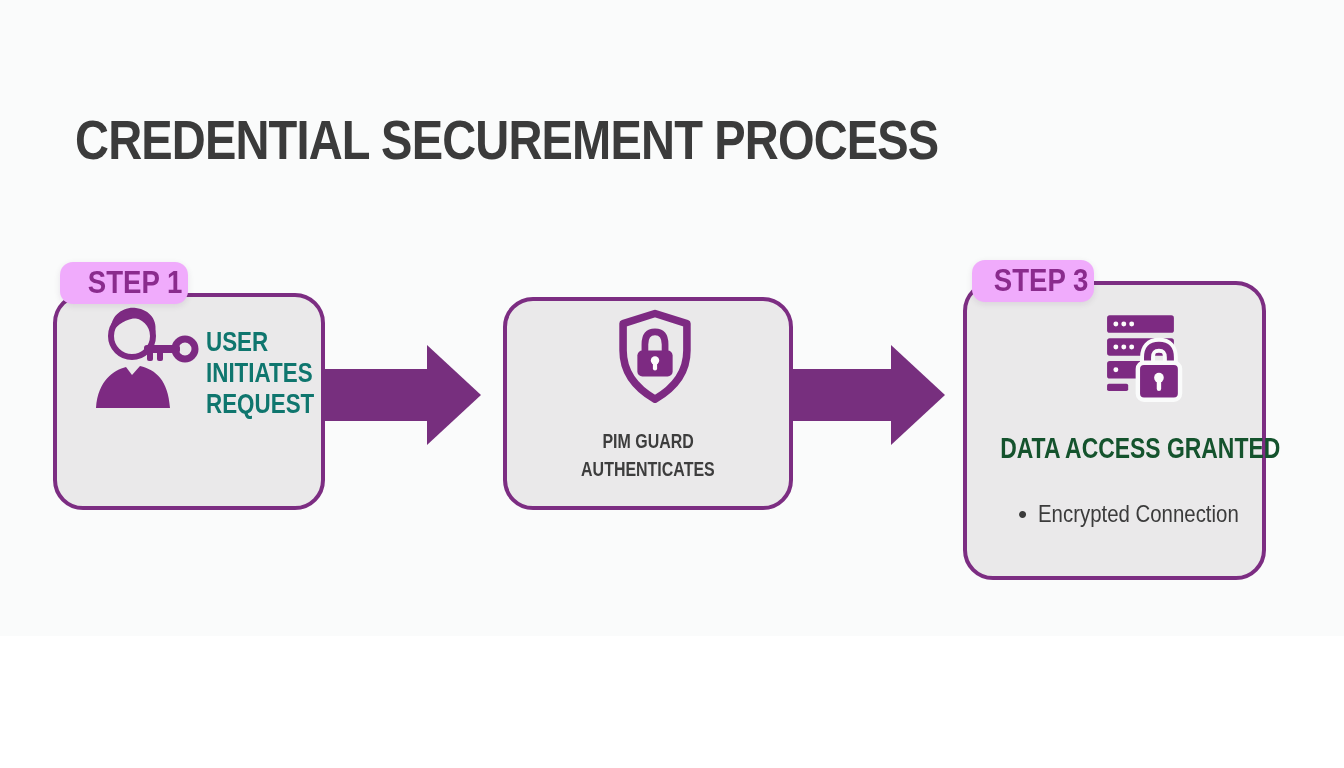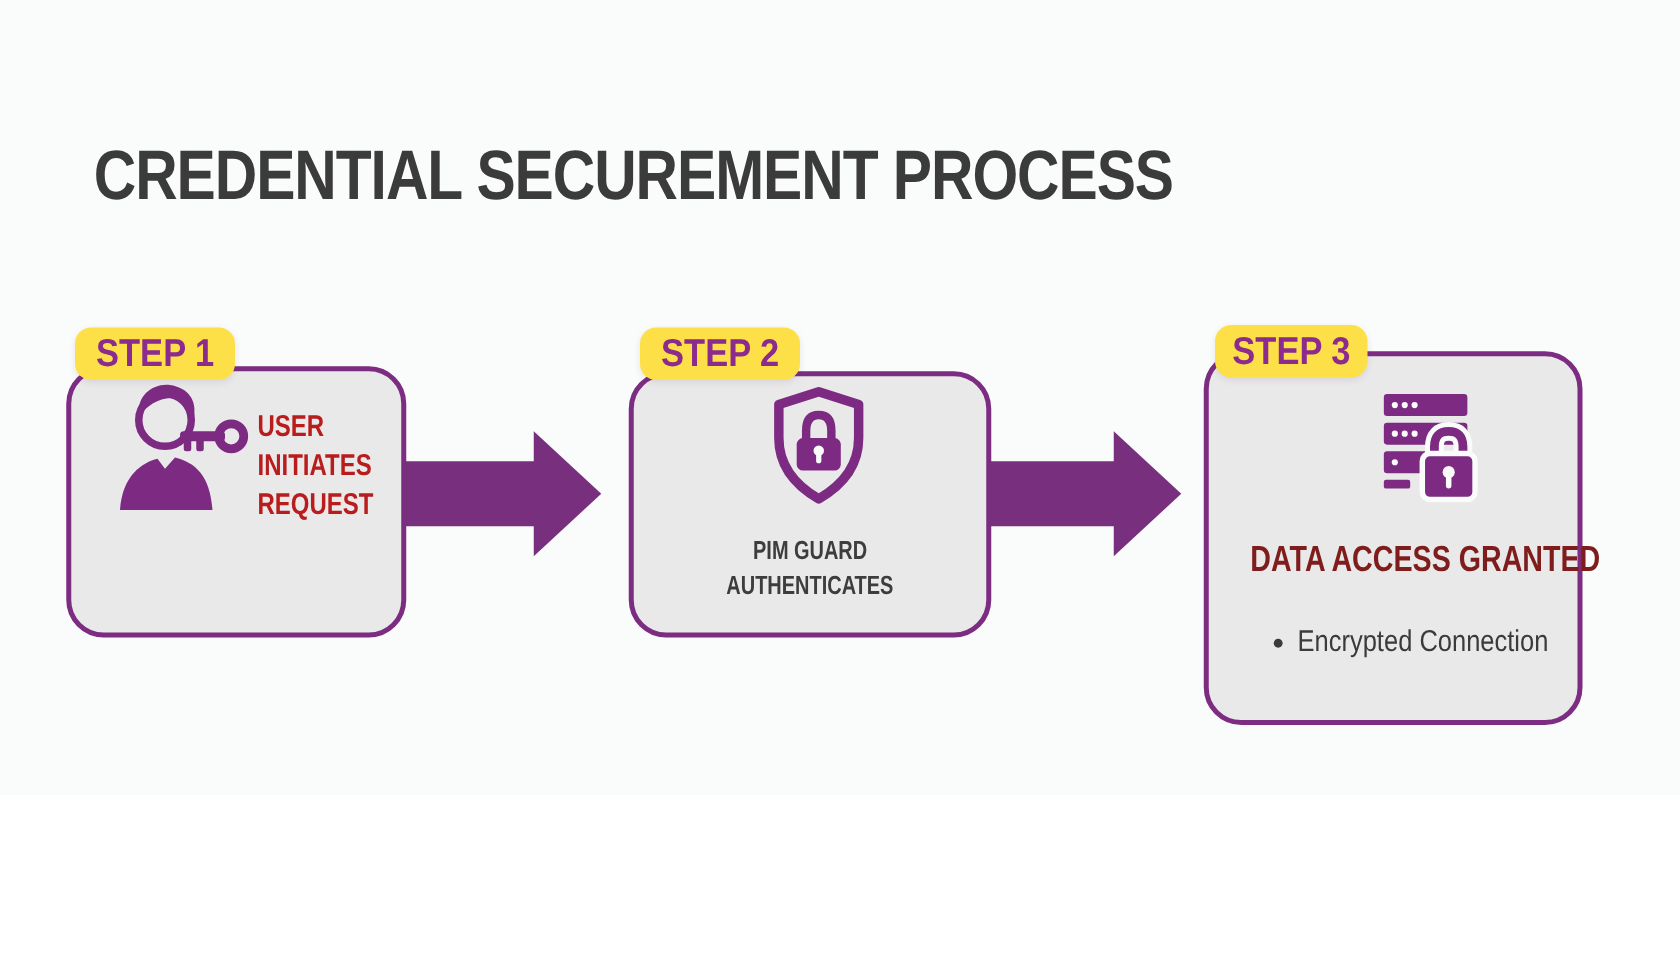--- a/index.html
+++ b/index.html
@@ -19,22 +19,22 @@
 
   .step-box{
     position:absolute;background:#eae9ea;border:4px solid #7c2d82;border-radius:30px;
     box-sizing:border-box;
   }
   .box-1{left:53px;top:293px;width:272px;height:217px;}
   .box-2{left:503px;top:297px;width:290px;height:213px;}
   .box-3{left:963px;top:281px;width:303px;height:299px;}
 
   .step-tab{
-    position:absolute;background:#fde047;border-radius:13px;
-    display:flex;align-items:center;justify-content:center;
+    position:absolute;background:#f0abfc;border-radius:13px;
+    display:flex;align-items:center;justify-content:flex-end;
     box-shadow:0 2px 6px rgba(60,30,70,0.10);
     z-index:5;
   }
   .tab-1{left:60px;top:262px;width:128px;height:42px;}
   .tab-2{left:512px;top:262px;width:128px;height:42px;}
   .tab-3{left:972px;top:260px;width:122px;height:42px;}
   .step-tab .lbl{font-size:31px;font-weight:700;color:#8a2b8d;--cx:0.89;}
 
   .arrow-band{position:absolute;background:#772f7e;}
   .band-1{left:322px;top:369px;width:106px;height:52px;}
@@ -45,35 +45,35 @@
   .head-1{left:427px;top:345px;}
   .head-2{left:891px;top:345px;}
 
   .icon{position:absolute;}
   .user-key-icon{left:80px;top:304px;}
   .shield-lock-icon{left:613px;top:306px;}
   .server-lock-icon{left:1100px;top:310px;}
 
   .step1-text{
     position:absolute;left:206px;top:326px;
-    font-size:24px;font-weight:700;line-height:31px;color:#b91c1c;
+    font-size:28px;font-weight:700;line-height:31px;color:#0f766e;
   }
   .step1-text .line{display:block;}
   .step1-text .line .cx{--cx:0.80;}
 
   .step2-text{
     position:absolute;left:503px;top:427px;width:290px;text-align:center;
     font-size:21px;font-weight:700;line-height:28px;color:#3d3d3d;
   }
   .step2-text .line{display:block;}
   .step2-text .cx{--cx:0.76;}
 
   .step3-heading{
     position:absolute;left:963px;top:432px;width:303px;text-align:center;
-    font-size:29px;font-weight:700;color:#7f1d1d;
+    font-size:29px;font-weight:700;color:#14532d;
   }
   .step3-heading .cx{--cx:0.79;}
 
   .step3-bullets{
     position:absolute;left:1018px;top:497px;margin:0;padding:0;list-style:none;
     font-size:24px;font-weight:400;color:#3b3b3b;line-height:34px;
   }
   .step3-bullets li{display:flex;align-items:center;}
   .step3-bullets li::before{content:"\2022";margin-right:11px;font-size:26px;color:#3b3b3b;}
   .step3-bullets .cx{--cx:0.85;}
@@ -103,23 +103,20 @@
   <div class="step1-text">
     <span class="line"><span class="cx cx-left">USER</span></span>
     <span class="line"><span class="cx cx-left">INITIATES</span></span>
     <span class="line"><span class="cx cx-left">REQUEST</span></span>
   </div>
 
   <div class="arrow-band band-1"></div>
   <div class="arrow-head head-1"></div>
 
   <div class="step-box box-2"></div>
-  <div class="step-tab tab-2">
-    <span class="lbl cx">STEP 2</span>
-  </div>
   <svg class="icon shield-lock-icon" width="84" height="104" viewBox="0 0 100 118">
     <path d="M50,6 L88,18 V50 Q88,86 50,108 Q12,86 12,50 V18 Z" fill="none" stroke="#7d2a82" stroke-width="9" stroke-linejoin="round"></path>
     <path d="M38,52 V43 Q38,28 50,28 Q62,28 62,43 V52" fill="none" stroke="#7d2a82" stroke-width="8"></path>
     <rect x="29" y="50" width="42" height="31" rx="6" fill="#7d2a82"></rect>
     <circle cx="50" cy="62" r="5" fill="#fcfcfc"></circle>
     <rect x="47.5" y="63" width="5" height="11" rx="2.5" fill="#fcfcfc"></rect>
   </svg>
   <div class="step2-text">
     <span class="line"><span class="cx">PIM GUARD</span></span>
     <span class="line"><span class="cx">AUTHENTICATES</span></span>

